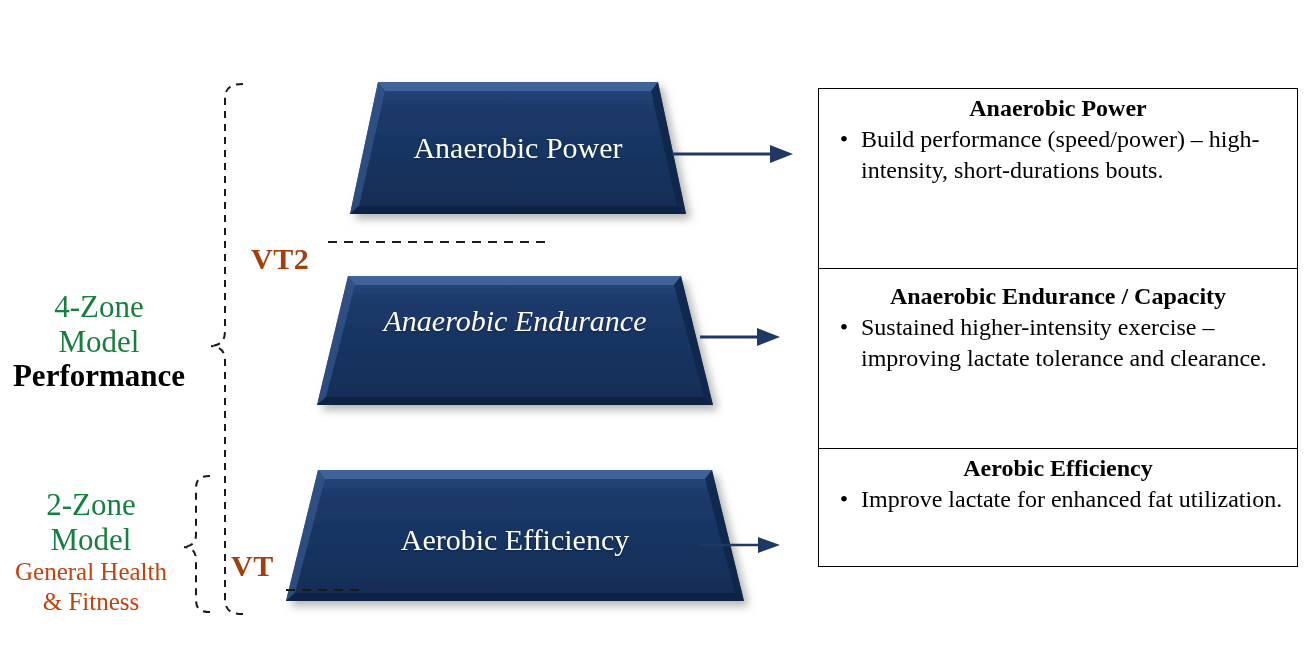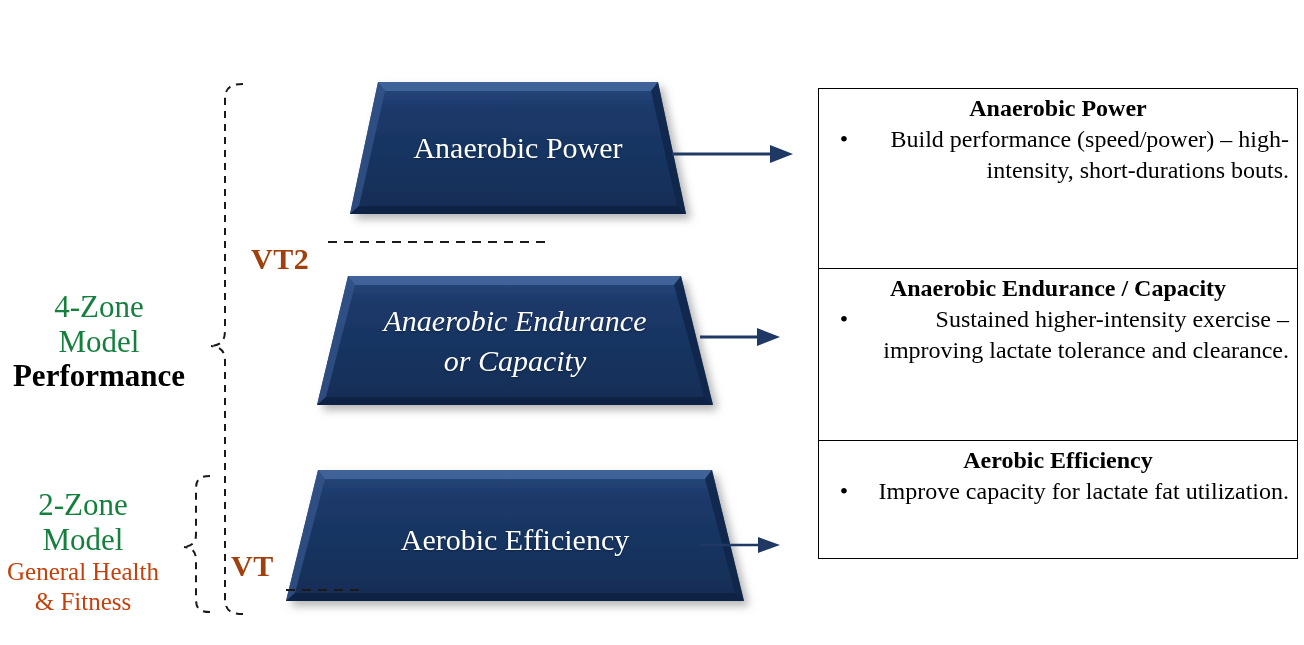--- a/index.html
+++ b/index.html
@@ -108,21 +108,20 @@
     text-align: center;
     font-size: 24px;
     line-height: 1.3;
     color: #000000;
   }
   .desc-text {
     flex: 1;
     font-size: 24px;
     line-height: 1.3;
     color: #000000;
-    text-align: right;
   }
 
   
   #overlay {
     position: absolute;
     left: 0;
     top: 0;
     width: 1304px;
     height: 645px;
     pointer-events: none;
@@ -132,21 +131,21 @@
 <body>
 
 <div id="canvas">
 
   <div class="label-block" style="left:8px; top:290px; width:182px;">
     <div class="model-name">4-Zone</div>
     <div class="model-name">Model</div>
     <div class="model-sub">Performance</div>
   </div>
 
-  <div class="label-block" style="left:0px; top:488px; width:166px;">
+  <div class="label-block" style="left:8px; top:488px; width:166px;">
     <div class="model-name">2-Zone</div>
     <div class="model-name">Model</div>
     <div class="model-sub-small">General Health</div>
     <div class="model-sub-small">&amp; Fitness</div>
   </div>
 
   <div class="vt-label" style="left:251px; top:226px;">VT2</div>
   <div class="vt-label" style="left:231px; top:533px;">VT</div>
 
   <div class="zone" style="left:348px; top:80px; width:340px; height:138px;">
@@ -187,21 +186,20 @@
         </filter>
       </defs>
       <polygon points="33,2 366,2 398,131 2,131" fill="url(#g2)" filter="url(#sh2)"></polygon>
       <polygon points="33,2 366,2 359,11 40,11" fill="#44679D" opacity="0.85"></polygon>
       <polygon points="33,2 40,11 11,123 2,131" fill="#35568C" opacity="0.75"></polygon>
       <polygon points="366,2 398,131 389,123 359,11" fill="#0F2448" opacity="0.8"></polygon>
       <polygon points="2,131 398,131 389,123 11,123" fill="#0D2145" opacity="0.9"></polygon>
     </svg>
     <div class="zone-text" style="top:27px;font-style:italic;">
       <div>Anaerobic Endurance</div>
-      <div>or Capacity</div>
     </div>
   </div>
 
   <div class="zone" style="left:284px; top:468px; width:462px; height:137px;">
     <svg width="462" height="137" viewBox="0 0 462 137">
       <defs>
         <linearGradient id="g3" x1="0" y1="0" x2="0" y2="1">
           <stop offset="0%" stop-color="#2A4C80"></stop>
           <stop offset="18%" stop-color="#1C3A6B"></stop>
           <stop offset="60%" stop-color="#17335F"></stop>
@@ -257,31 +255,31 @@
   <div id="desc-panel">
 
     <div class="desc-box" style="height:180px;">
       <div class="desc-title">Anaerobic Power</div>
       <div class="desc-row">
         <div class="desc-bullet">•</div>
         <div class="desc-text">Build performance (speed/power) – high-intensity, short-durations bouts.</div>
       </div>
     </div>
 
-    <div class="desc-box" style="height:172px;">
+    <div class="desc-box" style="height:172px;margin-top:8px;">
       <div class="desc-title">Anaerobic Endurance / Capacity</div>
       <div class="desc-row">
         <div class="desc-bullet">•</div>
         <div class="desc-text">Sustained higher-intensity exercise – improving lactate tolerance and clearance.</div>
       </div>
     </div>
 
     <div class="desc-box" style="height:117px;">
       <div class="desc-title">Aerobic Efficiency</div>
       <div class="desc-row">
         <div class="desc-bullet">•</div>
-        <div class="desc-text">Improve capacity for lactate fat utilization.</div>
+        <div class="desc-text">Improve lactate for enhanced fat utilization.</div>
       </div>
     </div>
 
   </div>
 
 </div>
 
 </body></html>

